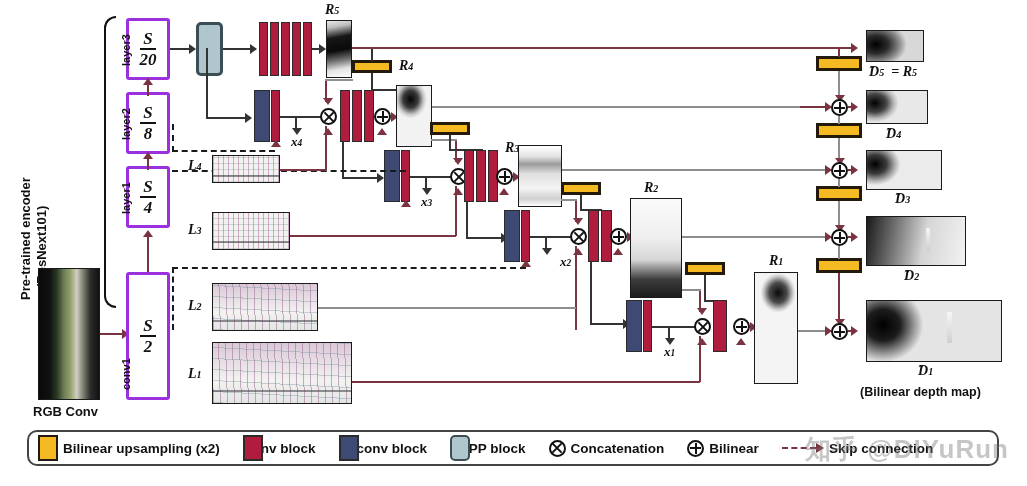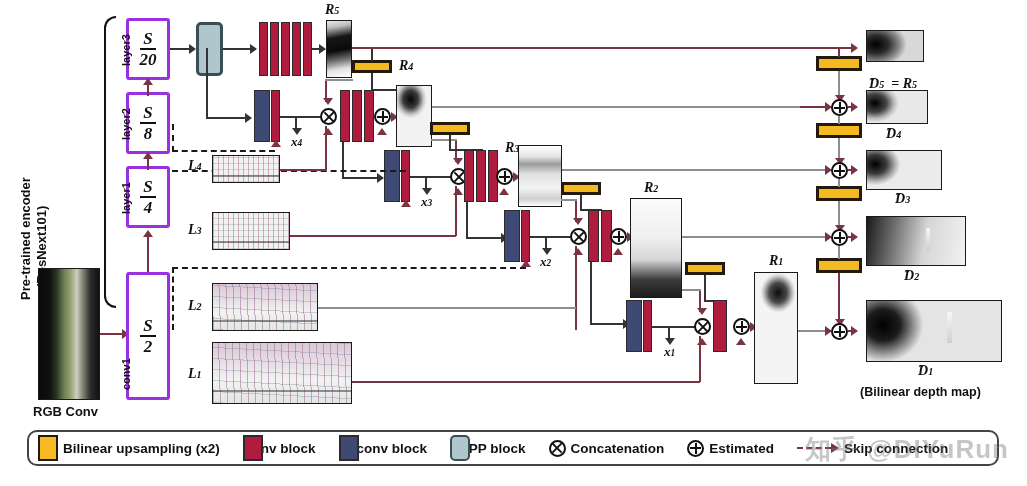--- a/index.html
+++ b/index.html
@@ -319,21 +319,21 @@
   <div class="upconv" style="left:504px; top:210px; width:16px; height:52px;"></div>
   <div class="conv" style="left:521px; top:210px; width:9px; height:52px;"></div>
 
   <div class="dash-h" style="left:172px; top:267px; width:354px;"></div>
   <div class="dash-v" style="left:172px; top:267px; height:63px;"></div>
   <div class="arrow-u" style="left:521px; top:260px;"></div>
 
   <div class="lnk" style="left:530px; top:236px; width:42px; height:1.5px;"></div>
   <div class="lnk" style="left:545px; top:236px; width:1.5px; height:14px;"></div>
   <div class="arrow-d-k" style="left:542px; top:248px;"></div>
-  <div class="lbl math" style="left:540px; top:254px; font-size:13px;">
+  <div class="lbl math" style="left:560px; top:254px; font-size:13px;">
     <span>x</span><span class="sub">2</span>
   </div>
 
   <div class="op op-cat" style="left:570px; top:228px;"></div>
   <div class="arrow-d" style="left:573px; top:218px;"></div>
   <div class="arrow-u" style="left:573px; top:248px;"></div>
   <div class="ln" style="left:575px; top:246px; width:2px; height:84px;"></div>
   <div class="ln" style="left:575px; top:200px; width:2px; height:22px;"></div>
   <div class="lngray" style="left:561px; top:199px; width:16px; height:1.5px;"></div>
 
@@ -475,21 +475,21 @@
   <div class="ln" style="left:838px; top:273px; width:2px; height:48px;"></div>
   <div class="arrow-d" style="left:835px; top:319px;"></div>
 
   <div class="op op-sum" style="left:831px; top:323px;"></div>
   <div class="arrow-r" style="left:851px; top:326px;"></div>
   <div class="ln" style="left:848px; top:330px; width:6px; height:1.6px;"></div>
 
   <div class="thumb" style="left:866px; top:30px; width:58px; height:32px;">
     <div class="d5"></div>
   </div>
-  <div class="lbl math" style="left:869px; top:76px; font-size:14px;">
+  <div class="lbl math" style="left:869px; top:64px; font-size:14px;">
     <span style="position:relative;">̃</span><span>D</span><span class="sub">5</span>
     <span style="font-style:normal;">&nbsp;</span><span>= R</span><span class="sub">5</span>
   </div>
 
   <div class="thumb" style="left:866px; top:90px; width:62px; height:34px;">
     <div class="d4"></div>
   </div>
   <div class="lbl math" style="left:886px; top:126px; font-size:14px;">
     <span>̃</span><span>D</span><span class="sub">4</span>
   </div>
@@ -538,21 +538,21 @@
     <div class="lg-item">
       <span class="lg-op">
         <span class="op op-cat" style="left:0;top:0;"></span>
       </span>
       <span class="lg-txt">Concatenation</span>
     </div>
     <div class="lg-item">
       <span class="lg-op">
         <span class="op op-sum" style="left:0;top:0;"></span>
       </span>
-      <span class="lg-txt">Estimated</span>
+      <span class="lg-txt">Bilinear</span>
     </div>
     <div class="lg-item">
       <span class="lg-skip">
         <span class="dl"></span>
           <span class="ah"></span>
       </span>
       <span class="lg-txt">Skip connection</span>
     </div>
   </div>
 

